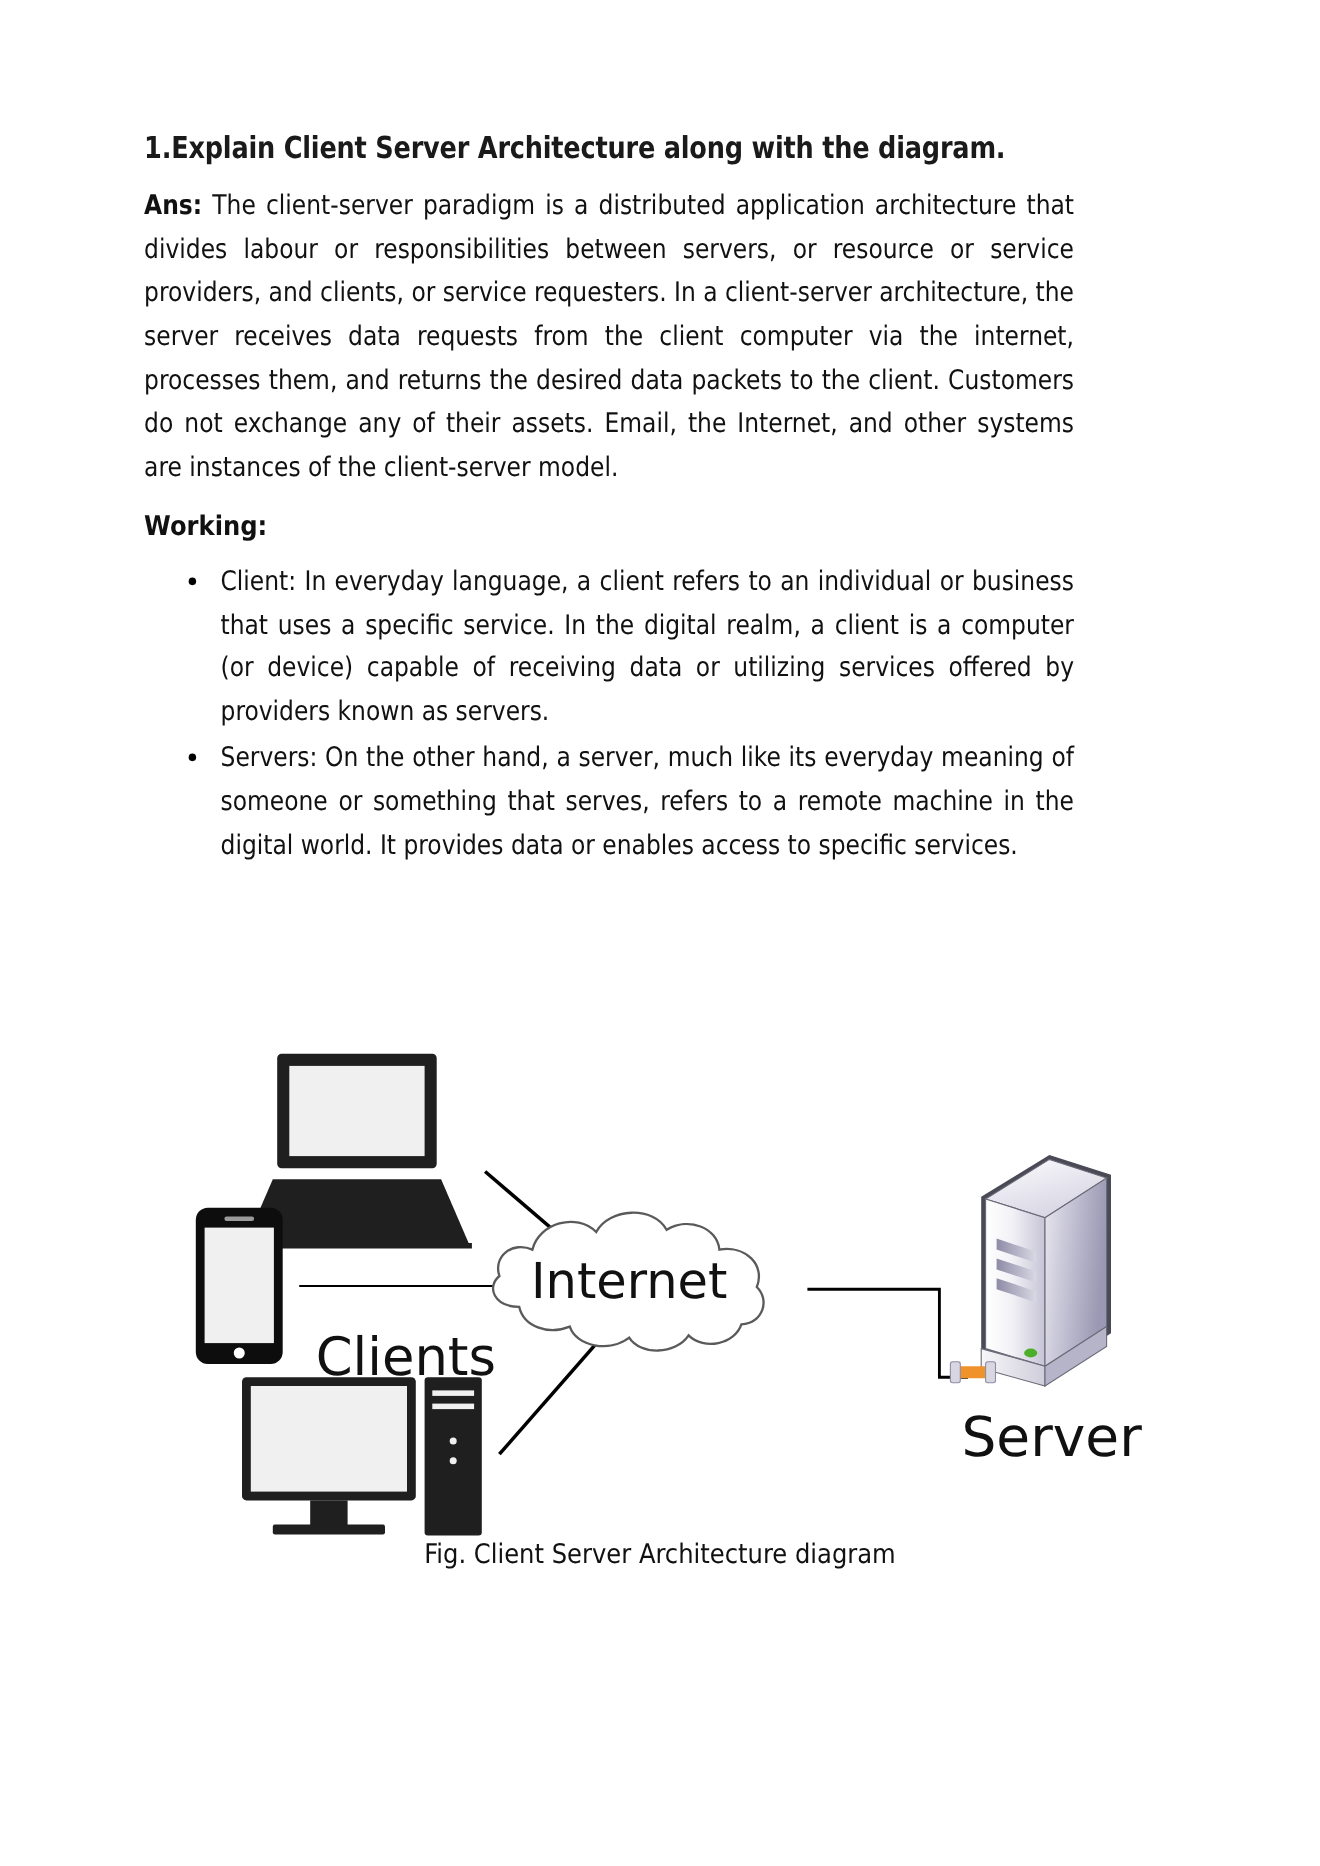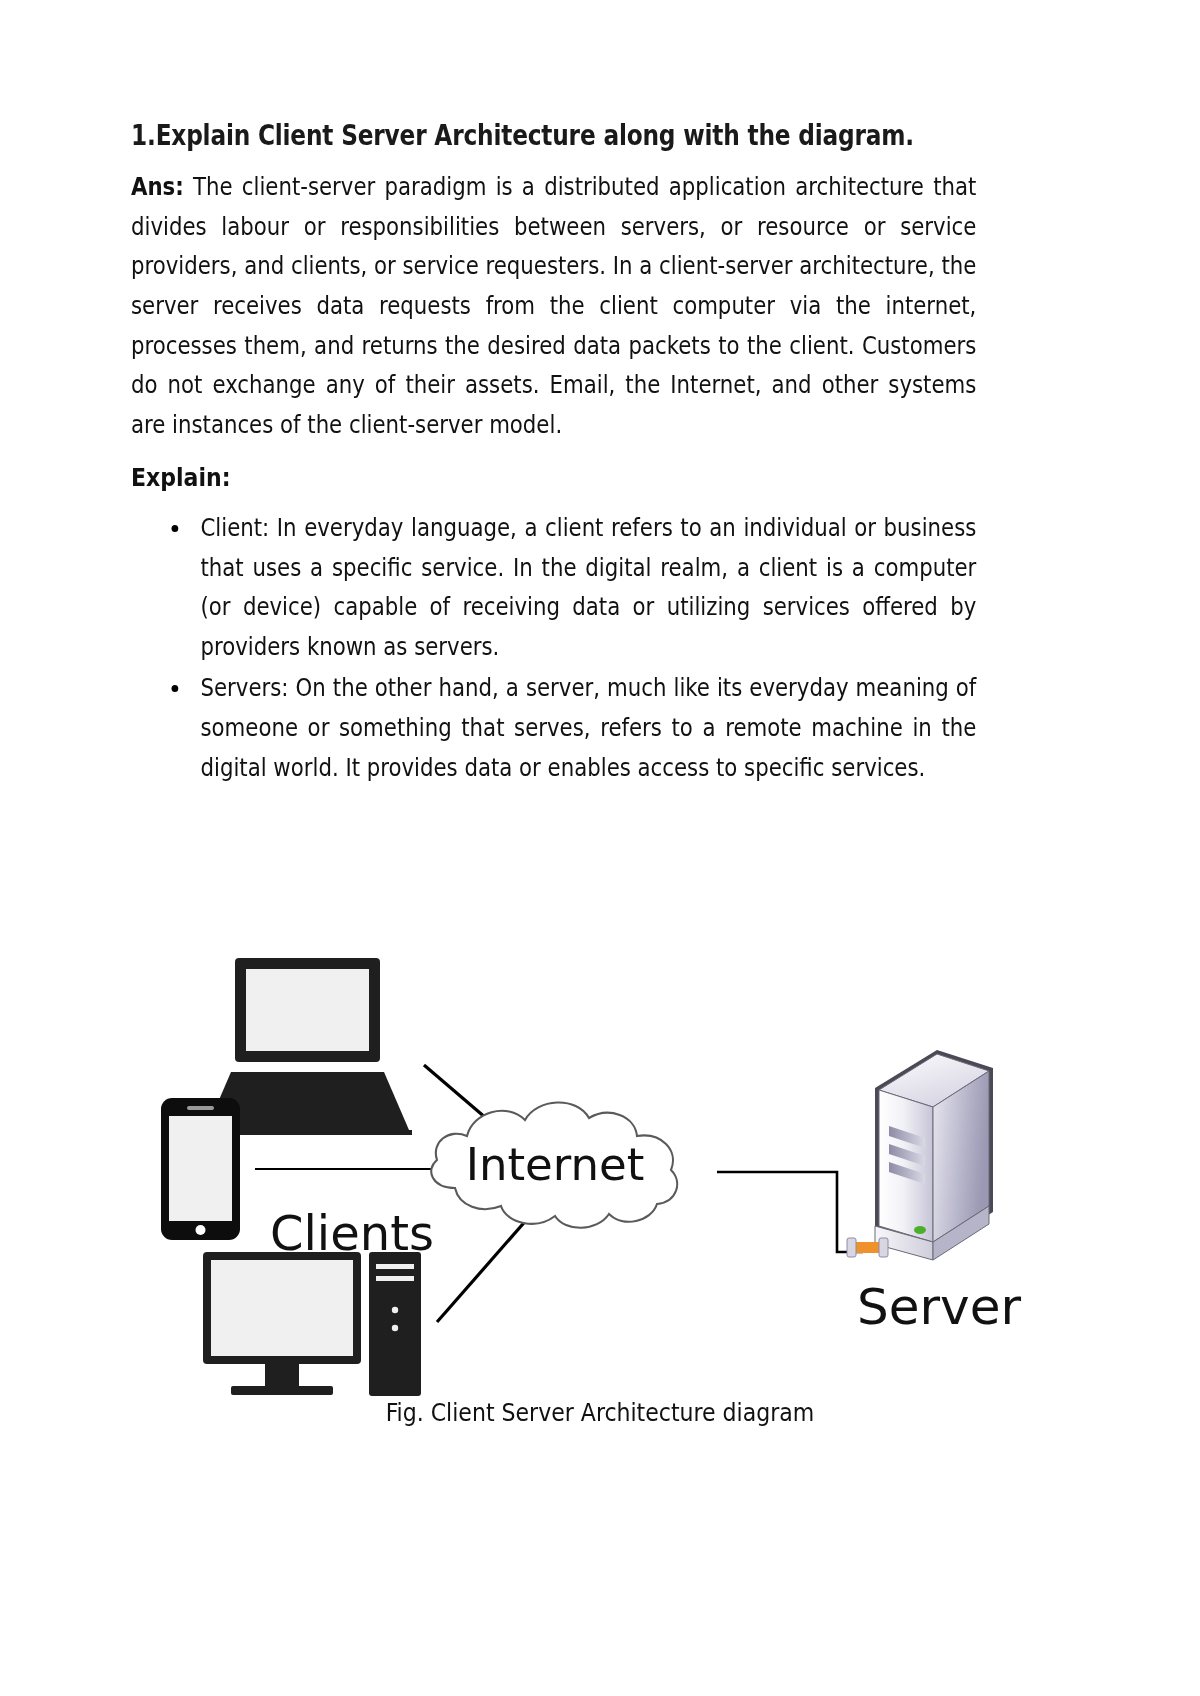--- a/index.html
+++ b/index.html
@@ -96,21 +96,21 @@
     top: 17px;
     width: 7px;
     height: 7px;
     border-radius: 50%;
     background: #000;
   }
 
   
   .figure {
     position: absolute;
-    left: 137px;
+    left: 154px;
     top: 930px;
     width: 900px;
     height: 500px;
   }
   .figure svg { display: block; }
 
   .caption {
     position: absolute;
     left: 0;
     top: 1395px;
@@ -126,21 +126,21 @@
 <body>
 
 <div class="page">
 
   <div class="content">
 
     <h1 class="doc-title">1.Explain Client Server Architecture along with the diagram.</h1>
 
     <p class="para"><b>Ans:</b><span> The client-server paradigm is a distributed application architecture that divides labour or responsibilities between servers, or resource or service providers, and clients, or service requesters. In a client-server architecture, the server receives data requests from the client computer via the internet, processes them, and returns the desired data packets to the client. Customers do not exchange any of their assets. Email, the Internet, and other systems are instances of the client-server model.</span></p>
 
-    <h2 class="subhead">Explain:</h2>
+    <h2 class="subhead">Working:</h2>
 
     <ul class="bullets">
       <li>
         <span class="dot"></span>
         <span>Client: In everyday language, a client refers to an individual or business that uses a specific service. In the digital realm, a client is a computer (or device) capable of receiving data or utilizing services offered by providers known as servers.</span>
       </li>
       <li>
         <span class="dot"></span>
         <span>Servers: On the other hand, a server, much like its everyday meaning of someone or something that serves, refers to a remote machine in the digital world. It provides data or enables access to specific services.</span>
       </li>

